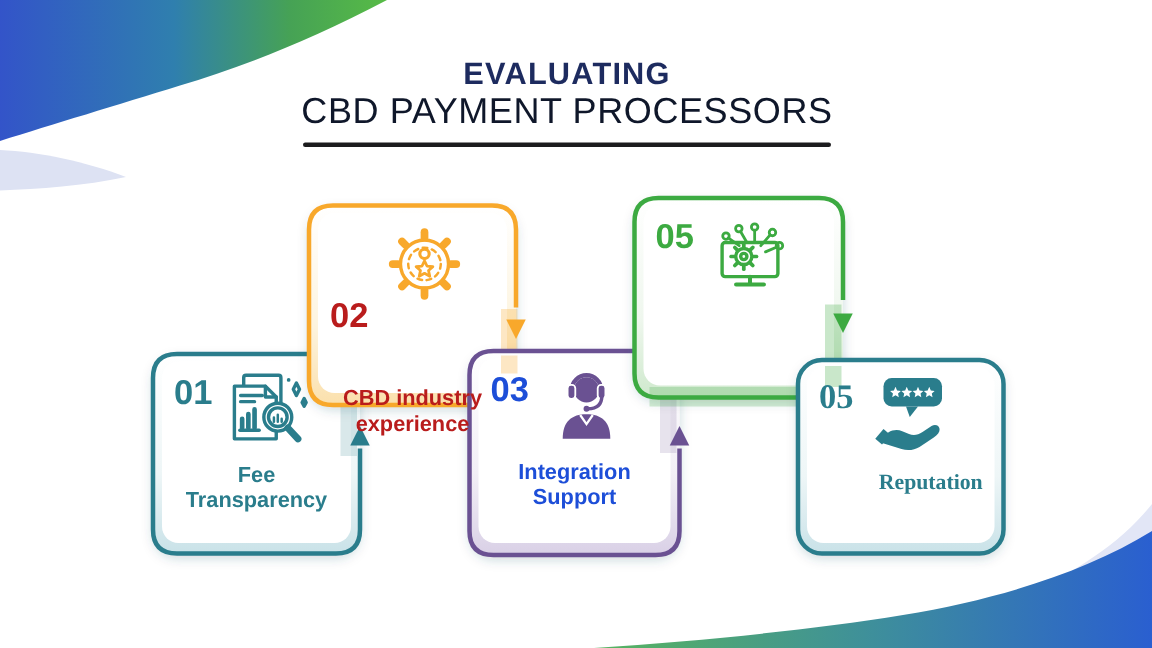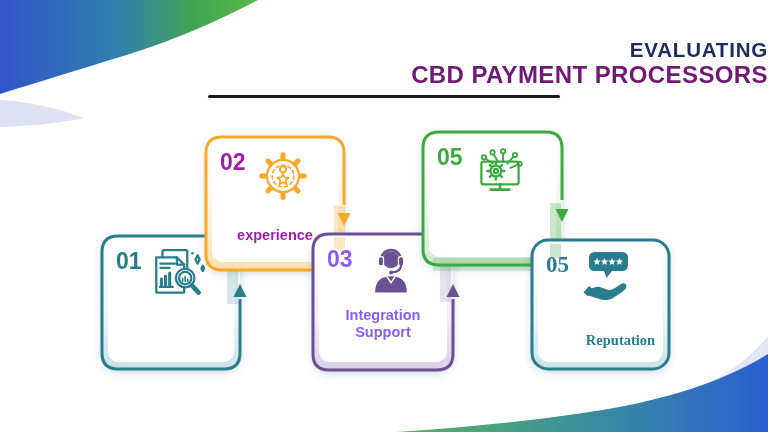--- a/index.html
+++ b/index.html
@@ -1,38 +1,38 @@
 <!DOCTYPE html>
 <html><head>
 <meta charset="utf-8">
 <style>
   html,body{margin:0;padding:0;background:#9aa0a6;}
   #stage{position:relative;width:768px;height:432px;background:#ffffff;overflow:hidden;
          font-family:"Liberation Sans",sans-serif;}
   #scene{position:absolute;left:0;top:0;}
   
-  #title{position:absolute;left:0;right:0;top:38px;text-align:right;}
+  #title{position:absolute;left:0;right:12px;top:38px;text-align:center;}
   #title .l1{font-size:20.5px;font-weight:800;letter-spacing:.8px;color:#1D2B5F;line-height:23px;}
-  #title .l2{font-size:24px;font-weight:700;letter-spacing:.4px;color:#701a75;line-height:27px;}
+  #title .l2{font-size:24px;font-weight:400;letter-spacing:.4px;color:#0f172a;line-height:27px;}
   #title .rule{width:352px;height:3px;background:#1C1C1E;margin:7px auto 0;border-radius:2px;}
   
   .card-box{position:absolute;pointer-events:none;}
   .pos1{left:102px;top:236px;width:138px;height:133px;}
   .pos2{left:206px;top:137px;width:138px;height:133px;}
   .pos3{left:313px;top:234px;width:140px;height:136px;}
   .pos4{left:423px;top:132px;width:139px;height:133px;}
   .pos5{left:532px;top:240px;width:137px;height:129px;font-family:Liberation Serif, serif;}
   .num{position:absolute;left:14px;top:12px;font-size:23px;font-weight:800;}
   .icon{position:absolute;top:8px;left:46px;width:62px;height:62px;}
   .pos3 .icon{top:10px;left:50px;width:56px;height:56px;}
   .pos5 .icon{top:7px;left:46px;width:60px;height:60px;}
   .label{position:absolute;left:0;right:0;top:73px;text-align:center;
          font-size:14.5px;font-weight:800;line-height:17px;}
-  .pos5 .label{top:92px;padding-left:40px;}
-  .c-teal{color:#2A7D8C;} .c-yellow{color:#a21caf;} .c-purple{color:#8b5cf6;} .c-green{color:#3CAA41;}
+  .pos5 .label{top:74px;padding-left:40px;}
+  .c-teal{color:#2A7D8C;} .c-yellow{color:#b91c1c;margin-top:48px;} .c-purple{color:#1d4ed8;} .c-green{color:#3CAA41;}
 </style>
 </head>
 <body>
 
 <div id="stage">
 
   <svg id="scene" width="768" height="432" viewBox="0 0 768 432">
     <defs>
       <linearGradient id="gTL" x1="0" y1="0" x2="1" y2="0">
         <stop offset="0" stop-color="#3354C9"></stop>
@@ -139,20 +139,24 @@
         <path d="M11.5,41.5 H24"></path>
         <circle cx="36" cy="33" r="9" fill="#ffffff"></circle>
         <circle cx="36" cy="33" r="6"></circle>
         <path d="M33.5,36 V33.2 M36,36 V31.5 M38.5,36 V34" stroke-width="1.6"></path>
         <path d="M42.5,40 L49,47" stroke-width="4.5"></path>
         <path d="M48,11 L50,15 L48,19 L46,15 Z"></path>
         <path d="M53,21 L54.3,23.5 L53,26 L51.7,23.5 Z"></path>
         <circle cx="43" cy="9" r="1.2" fill="#2A7D8C" stroke="none"></circle>
       </g>
     </svg>
+    <div class="label c-teal">
+      <span>Fee</span><br>
+      <span>Transparency</span>
+    </div>
   </div>
 
   <div class="card-box pos2">
     <span class="num c-yellow">02</span>
     <svg class="icon" viewBox="0 0 60 60">
       <g stroke="#F8A82B" fill="none" stroke-linecap="round" stroke-linejoin="round">
         <g stroke-width="5">
           <line x1="30" y1="9.5" x2="30" y2="13" transform="rotate(0 30 30)"></line>
           <line x1="30" y1="9.5" x2="30" y2="13" transform="rotate(45 30 30)"></line>
           <line x1="30" y1="9.5" x2="30" y2="13" transform="rotate(90 30 30)"></line>
@@ -162,21 +166,21 @@
           <line x1="30" y1="9.5" x2="30" y2="13" transform="rotate(270 30 30)"></line>
           <line x1="30" y1="9.5" x2="30" y2="13" transform="rotate(315 30 30)"></line>
         </g>
         <circle cx="30" cy="30" r="15.5" stroke-width="2.2"></circle>
         <circle cx="30" cy="30" r="10.5" stroke-width="1.6" stroke-dasharray="3 3"></circle>
         <circle cx="30" cy="23.5" r="3" stroke-width="2"></circle>
         <path d="M30,28 L31.6,31.3 L35.4,31.7 L32.6,34.2 L33.4,37.9 L30,36 L26.6,37.9 L27.4,34.2 L24.6,31.7 L28.4,31.3 Z" stroke-width="1.8"></path>
       </g>
     </svg>
     <div class="label c-yellow">
-      <br>
+      <span>CBD industry</span><br>
       <span>experience</span>
     </div>
   </div>
 
   <div class="card-box pos3">
     <span class="num c-purple">03</span>
     <svg class="icon" viewBox="0 0 60 60">
       <g fill="#6A5192">
         <circle cx="30" cy="17" r="9"></circle>
         <path d="M19.5,17 A10.5,10.5 0 0 1 40.5,17" fill="none" stroke="#6A5192" stroke-width="3"></path>

